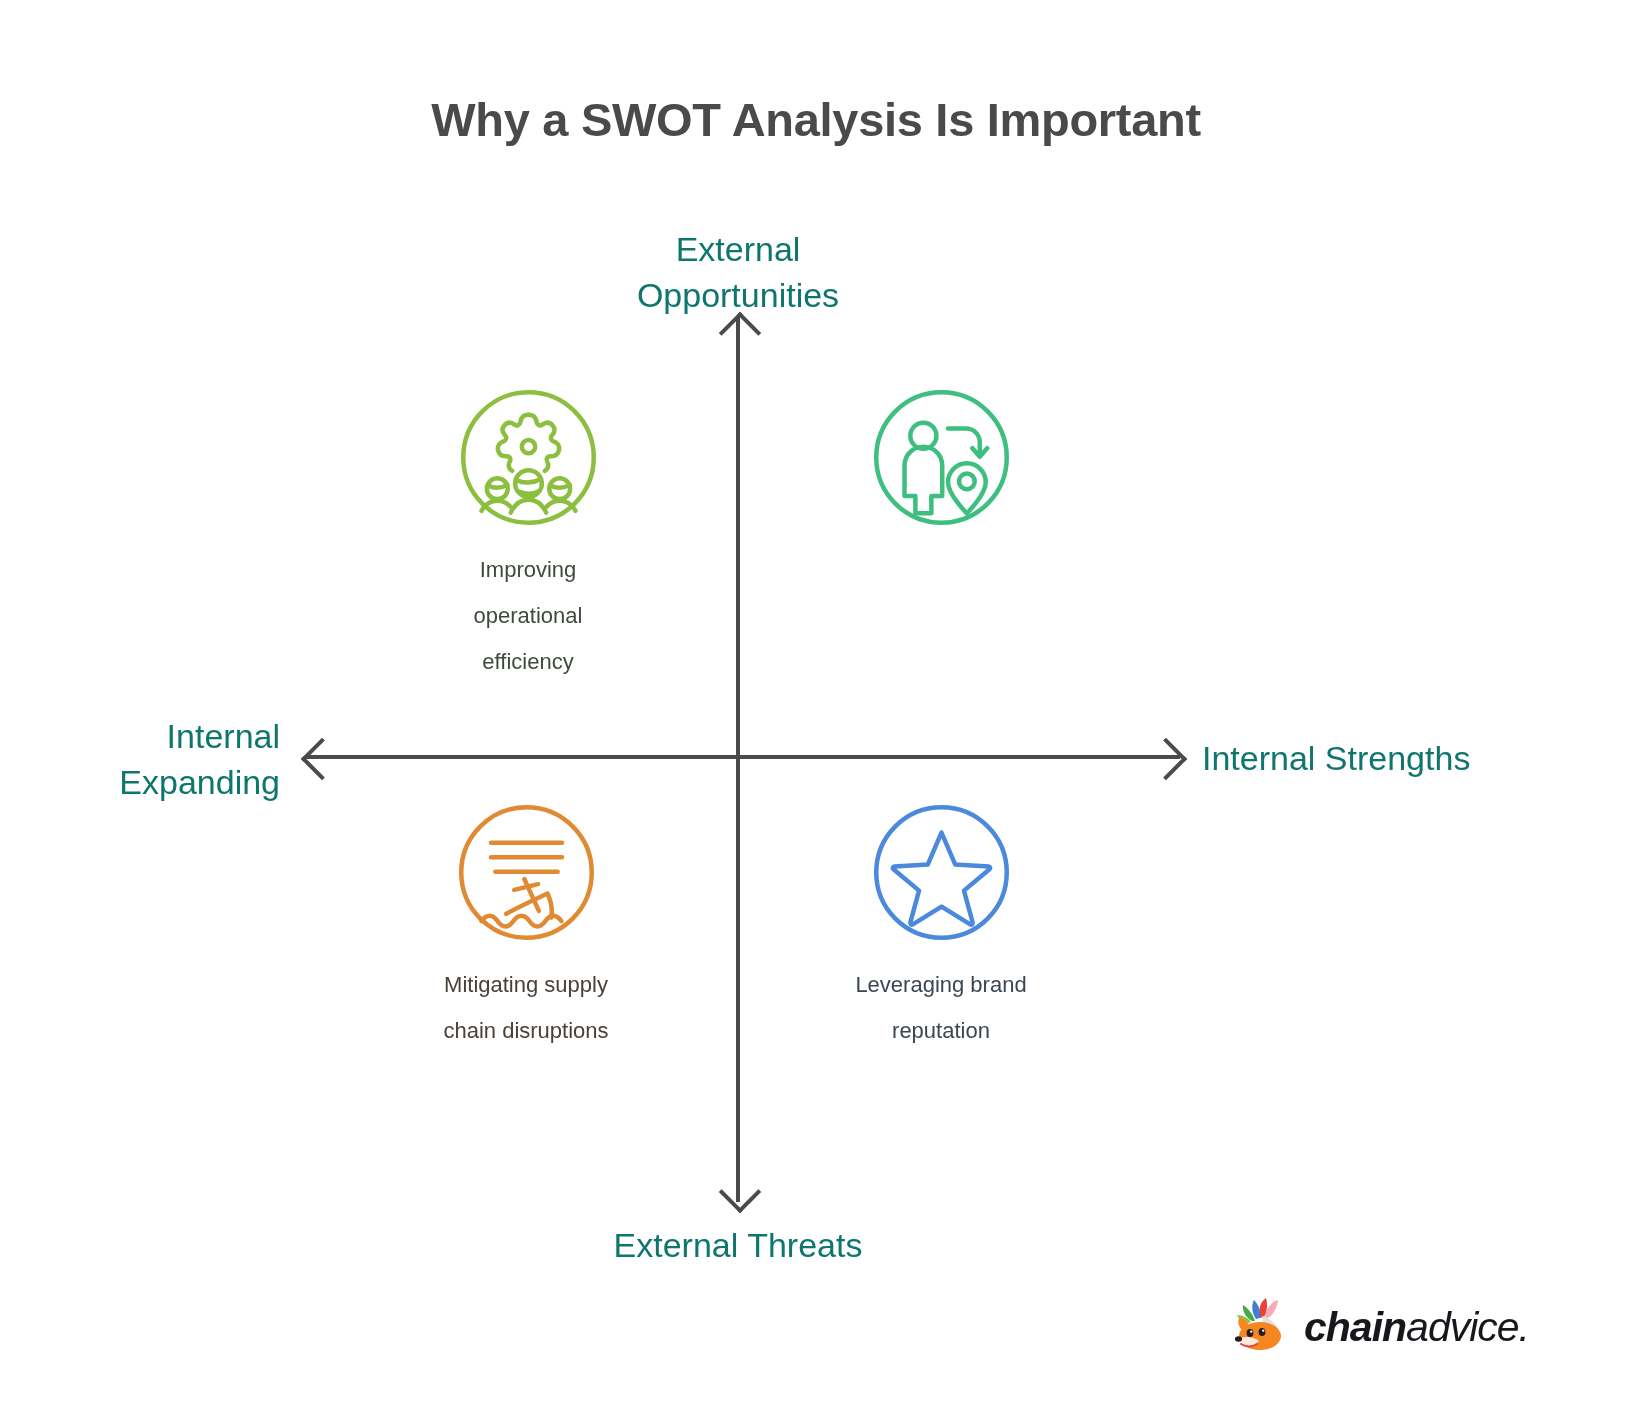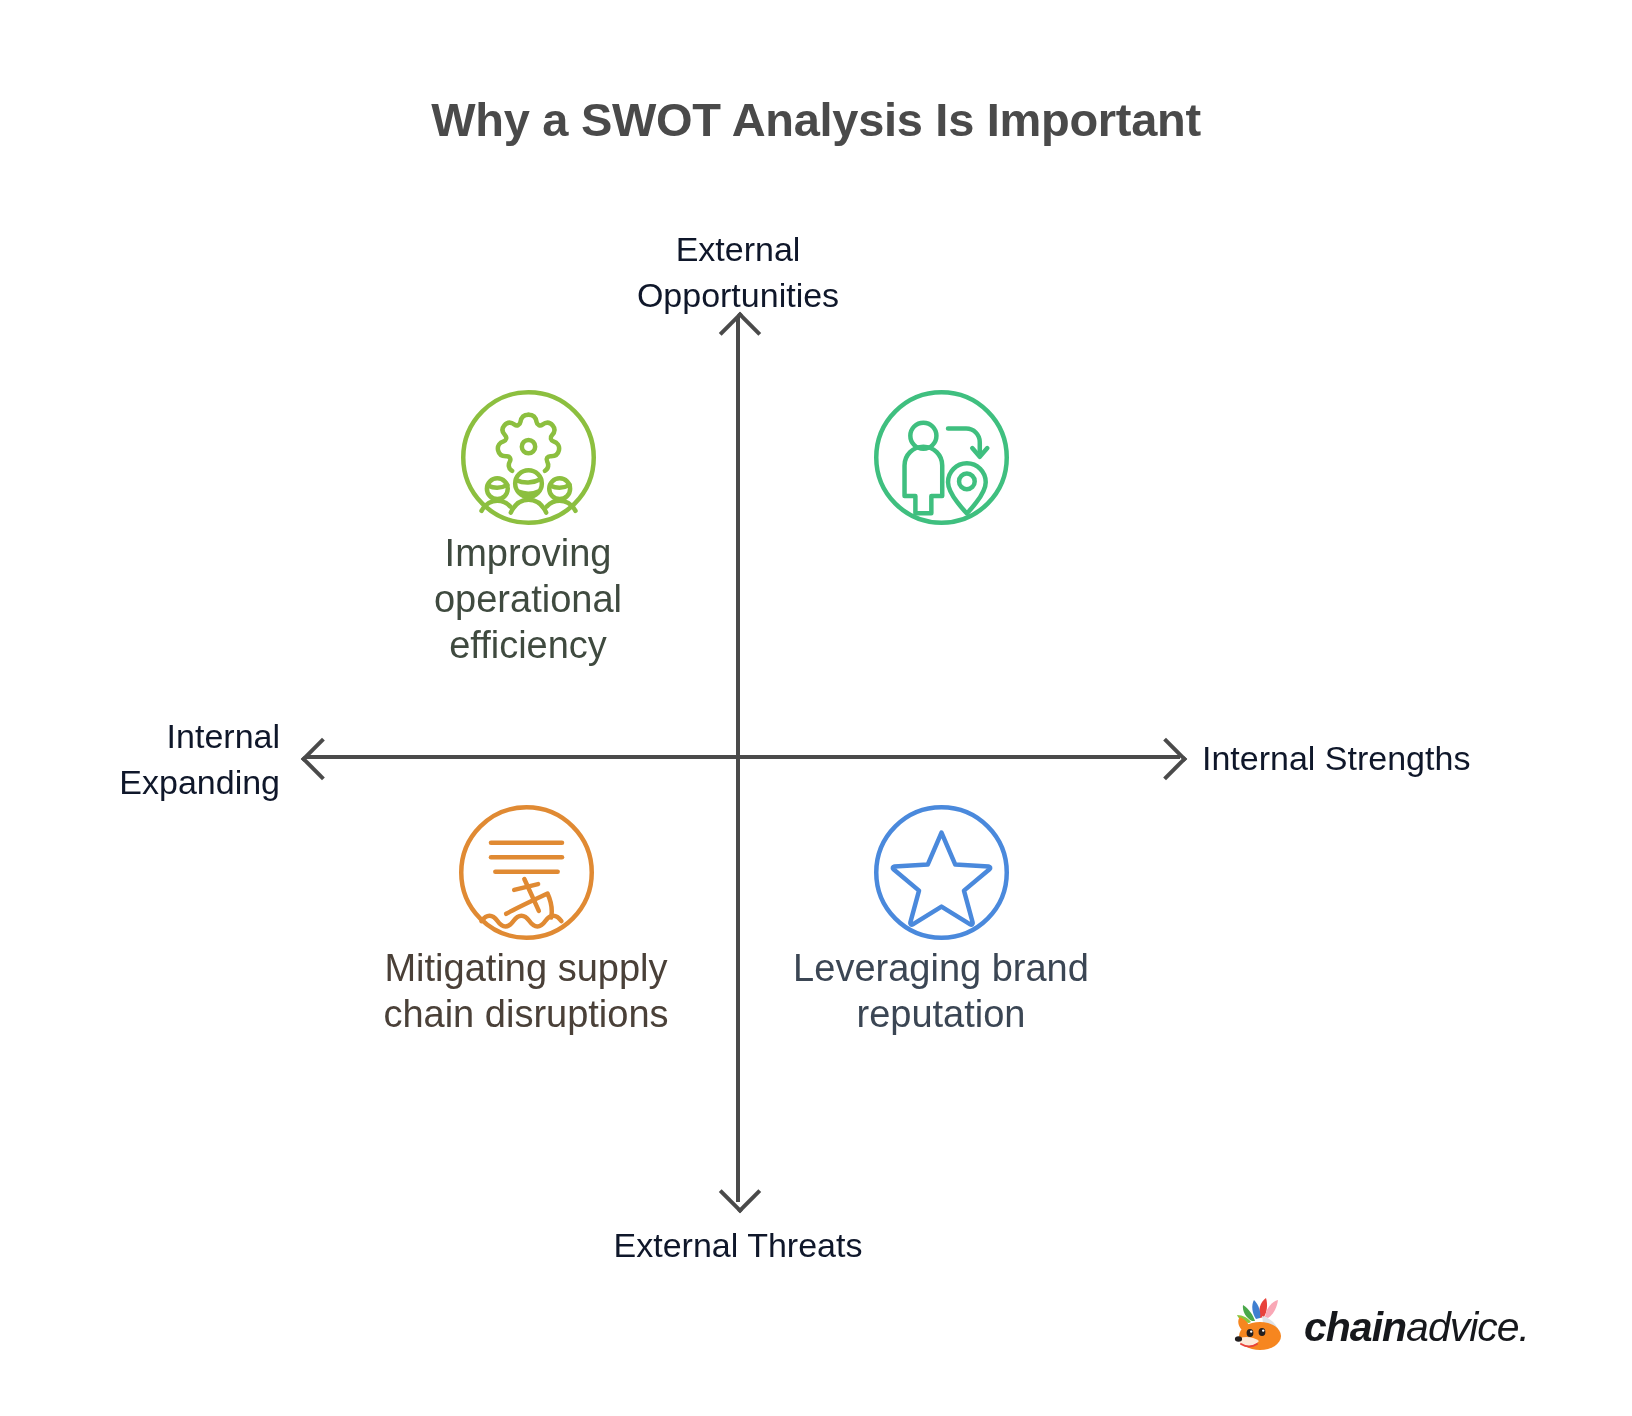--- a/index.html
+++ b/index.html
@@ -56,21 +56,21 @@
     border-top: 4px solid #4a4a4a;
   }
   #arrow-up    { left: 725px; top: 318px;  transform: rotate(45deg); }
   #arrow-down  { left: 725px; top: 1177px; transform: rotate(225deg); }
   #arrow-left  { left: 307px; top: 744px;  transform: rotate(-45deg); }
   #arrow-right { left: 1151px;top: 744px;  transform: rotate(135deg); }
 
   
   .axis-label {
     position: absolute;
-    color: #0f172a;
+    color: #0f766e;
     font-size: 34px;
     line-height: 46px;
   }
   #label-top {
     left: 538px;
     top: 226px;
     width: 400px;
     text-align: center;
   }
   #label-bottom {
@@ -102,21 +102,22 @@
   #quad-opportunity-right { left: 776px; top: 385px; }
   #quad-threat-left       { left: 361px; top: 800px; }
   #quad-threat-right      { left: 776px; top: 800px; }
 
   .icon-wrap {
     width: 145px;
     height: 145px;
     margin: 0 auto;
   }
   .quad-label {
-    font-size: 38px;
+    margin-top: 17px;
+    font-size: 22px;
     line-height: 46px;
     color: #3d4a40;
   }
   #quad-threat-left .quad-label  { color: #4a4038; width: 360px; margin-left: -15px; }
   #quad-threat-right .quad-label { color: #3b4654; }
   #quad-opportunity-left .quad-label  { color: #3f4a3f; }
   #quad-opportunity-right .quad-label { color: #334a3e; }
 
   
   #logo {

